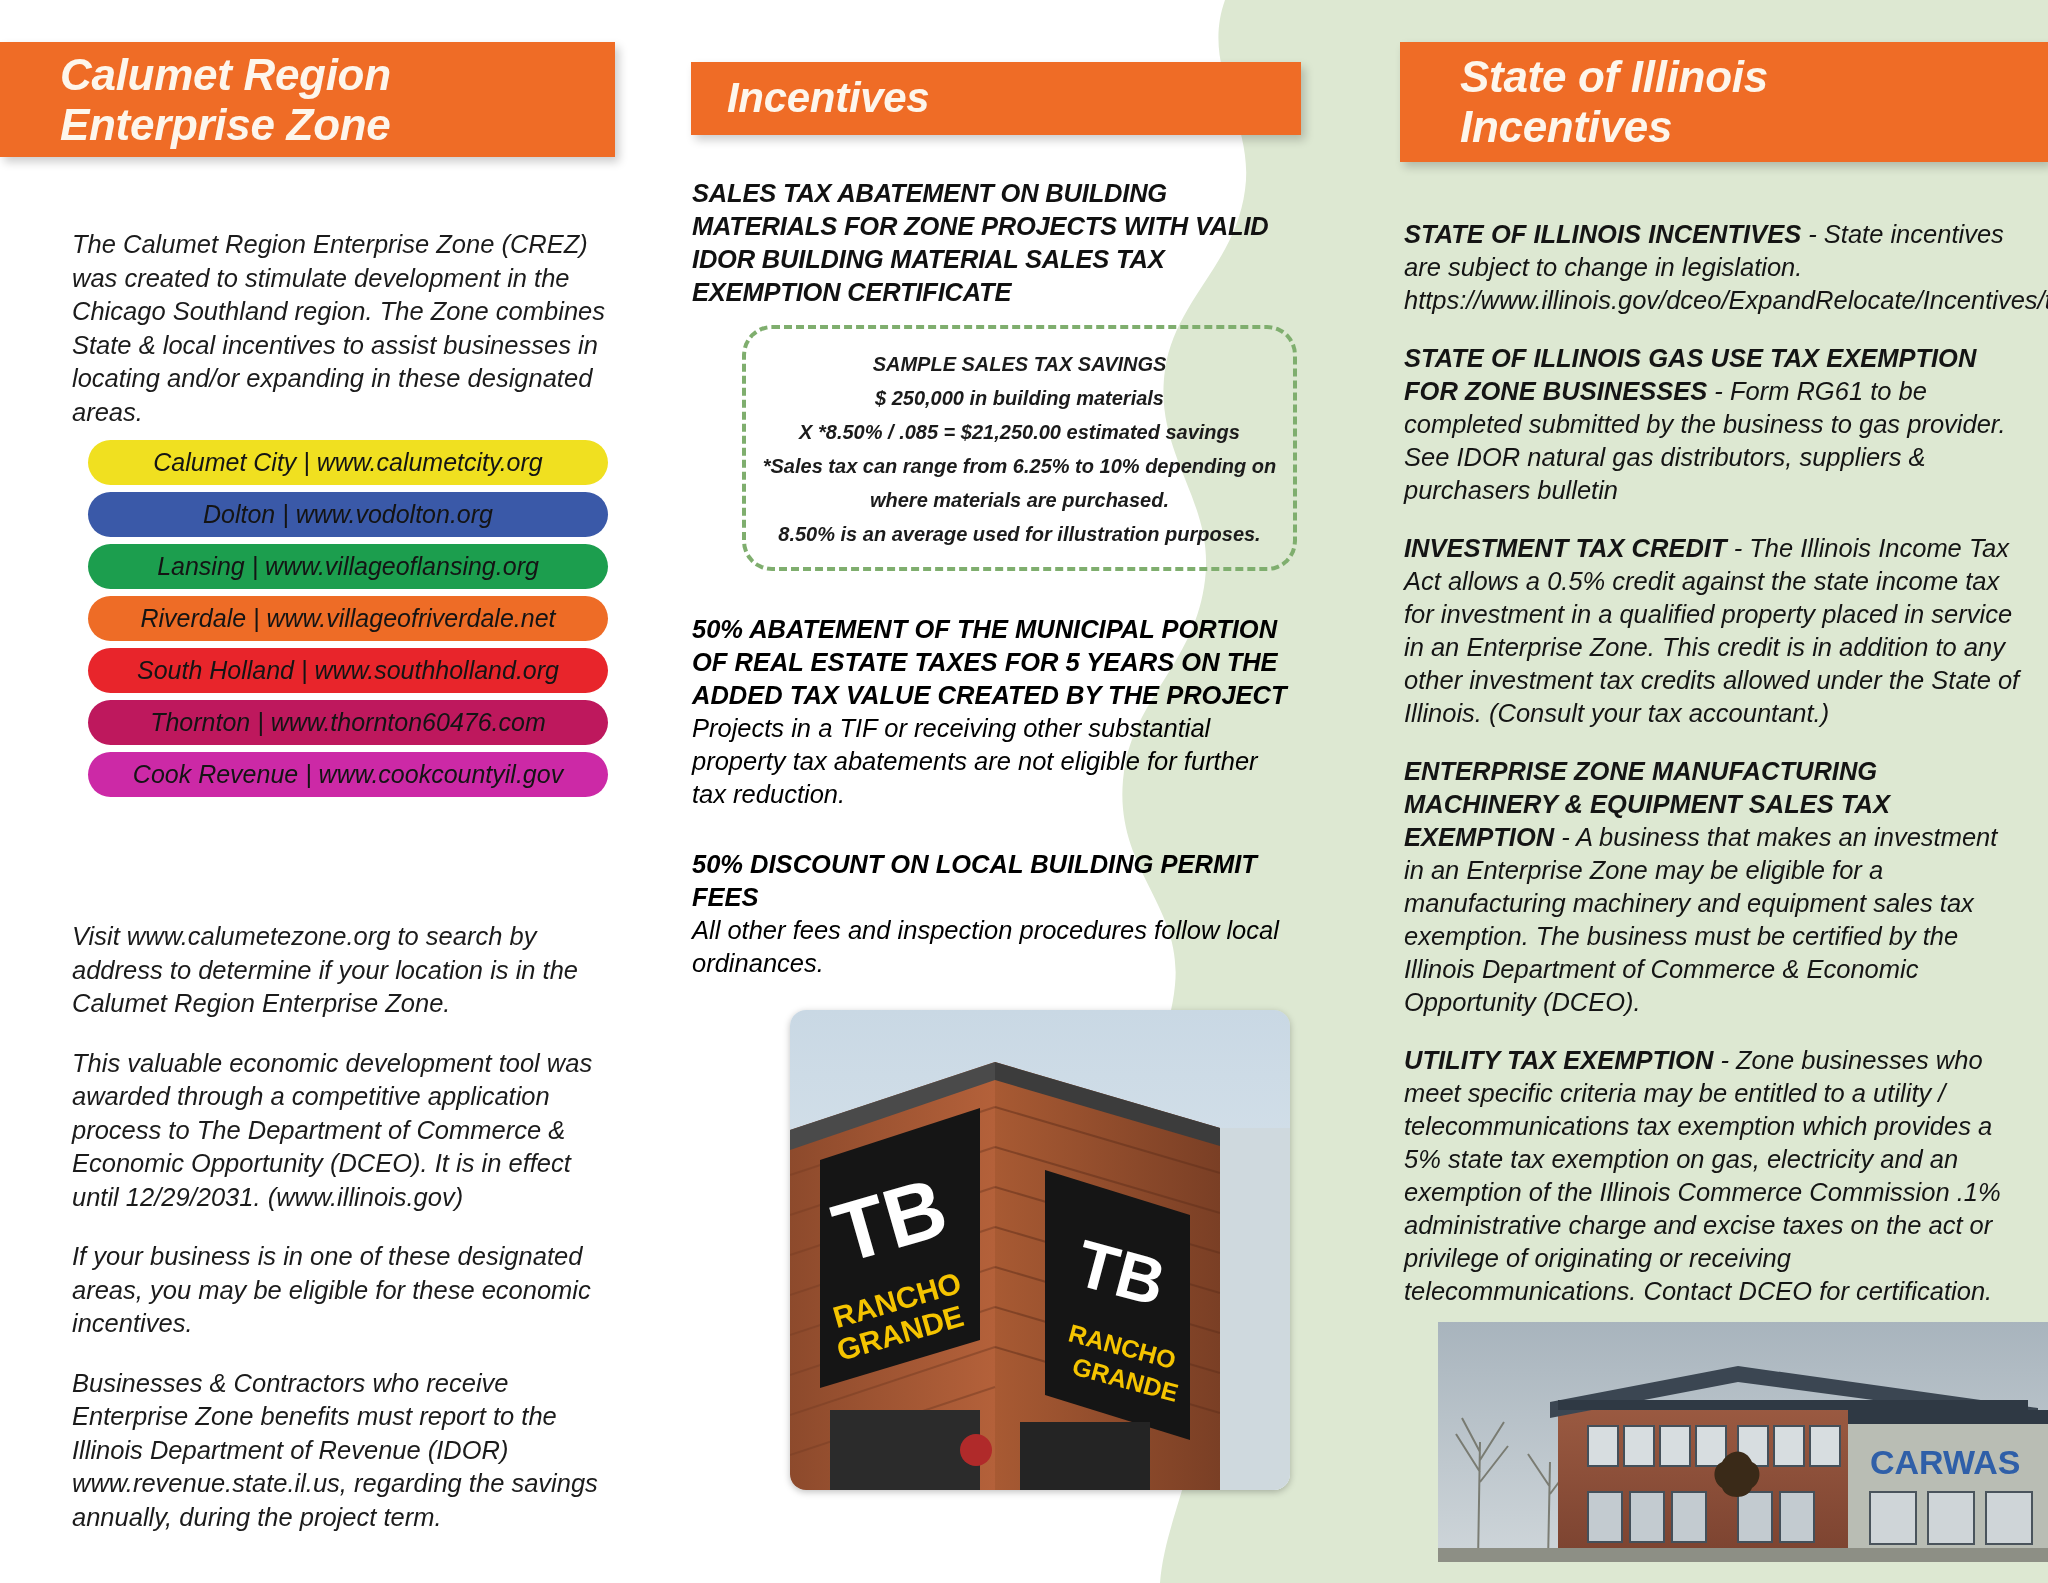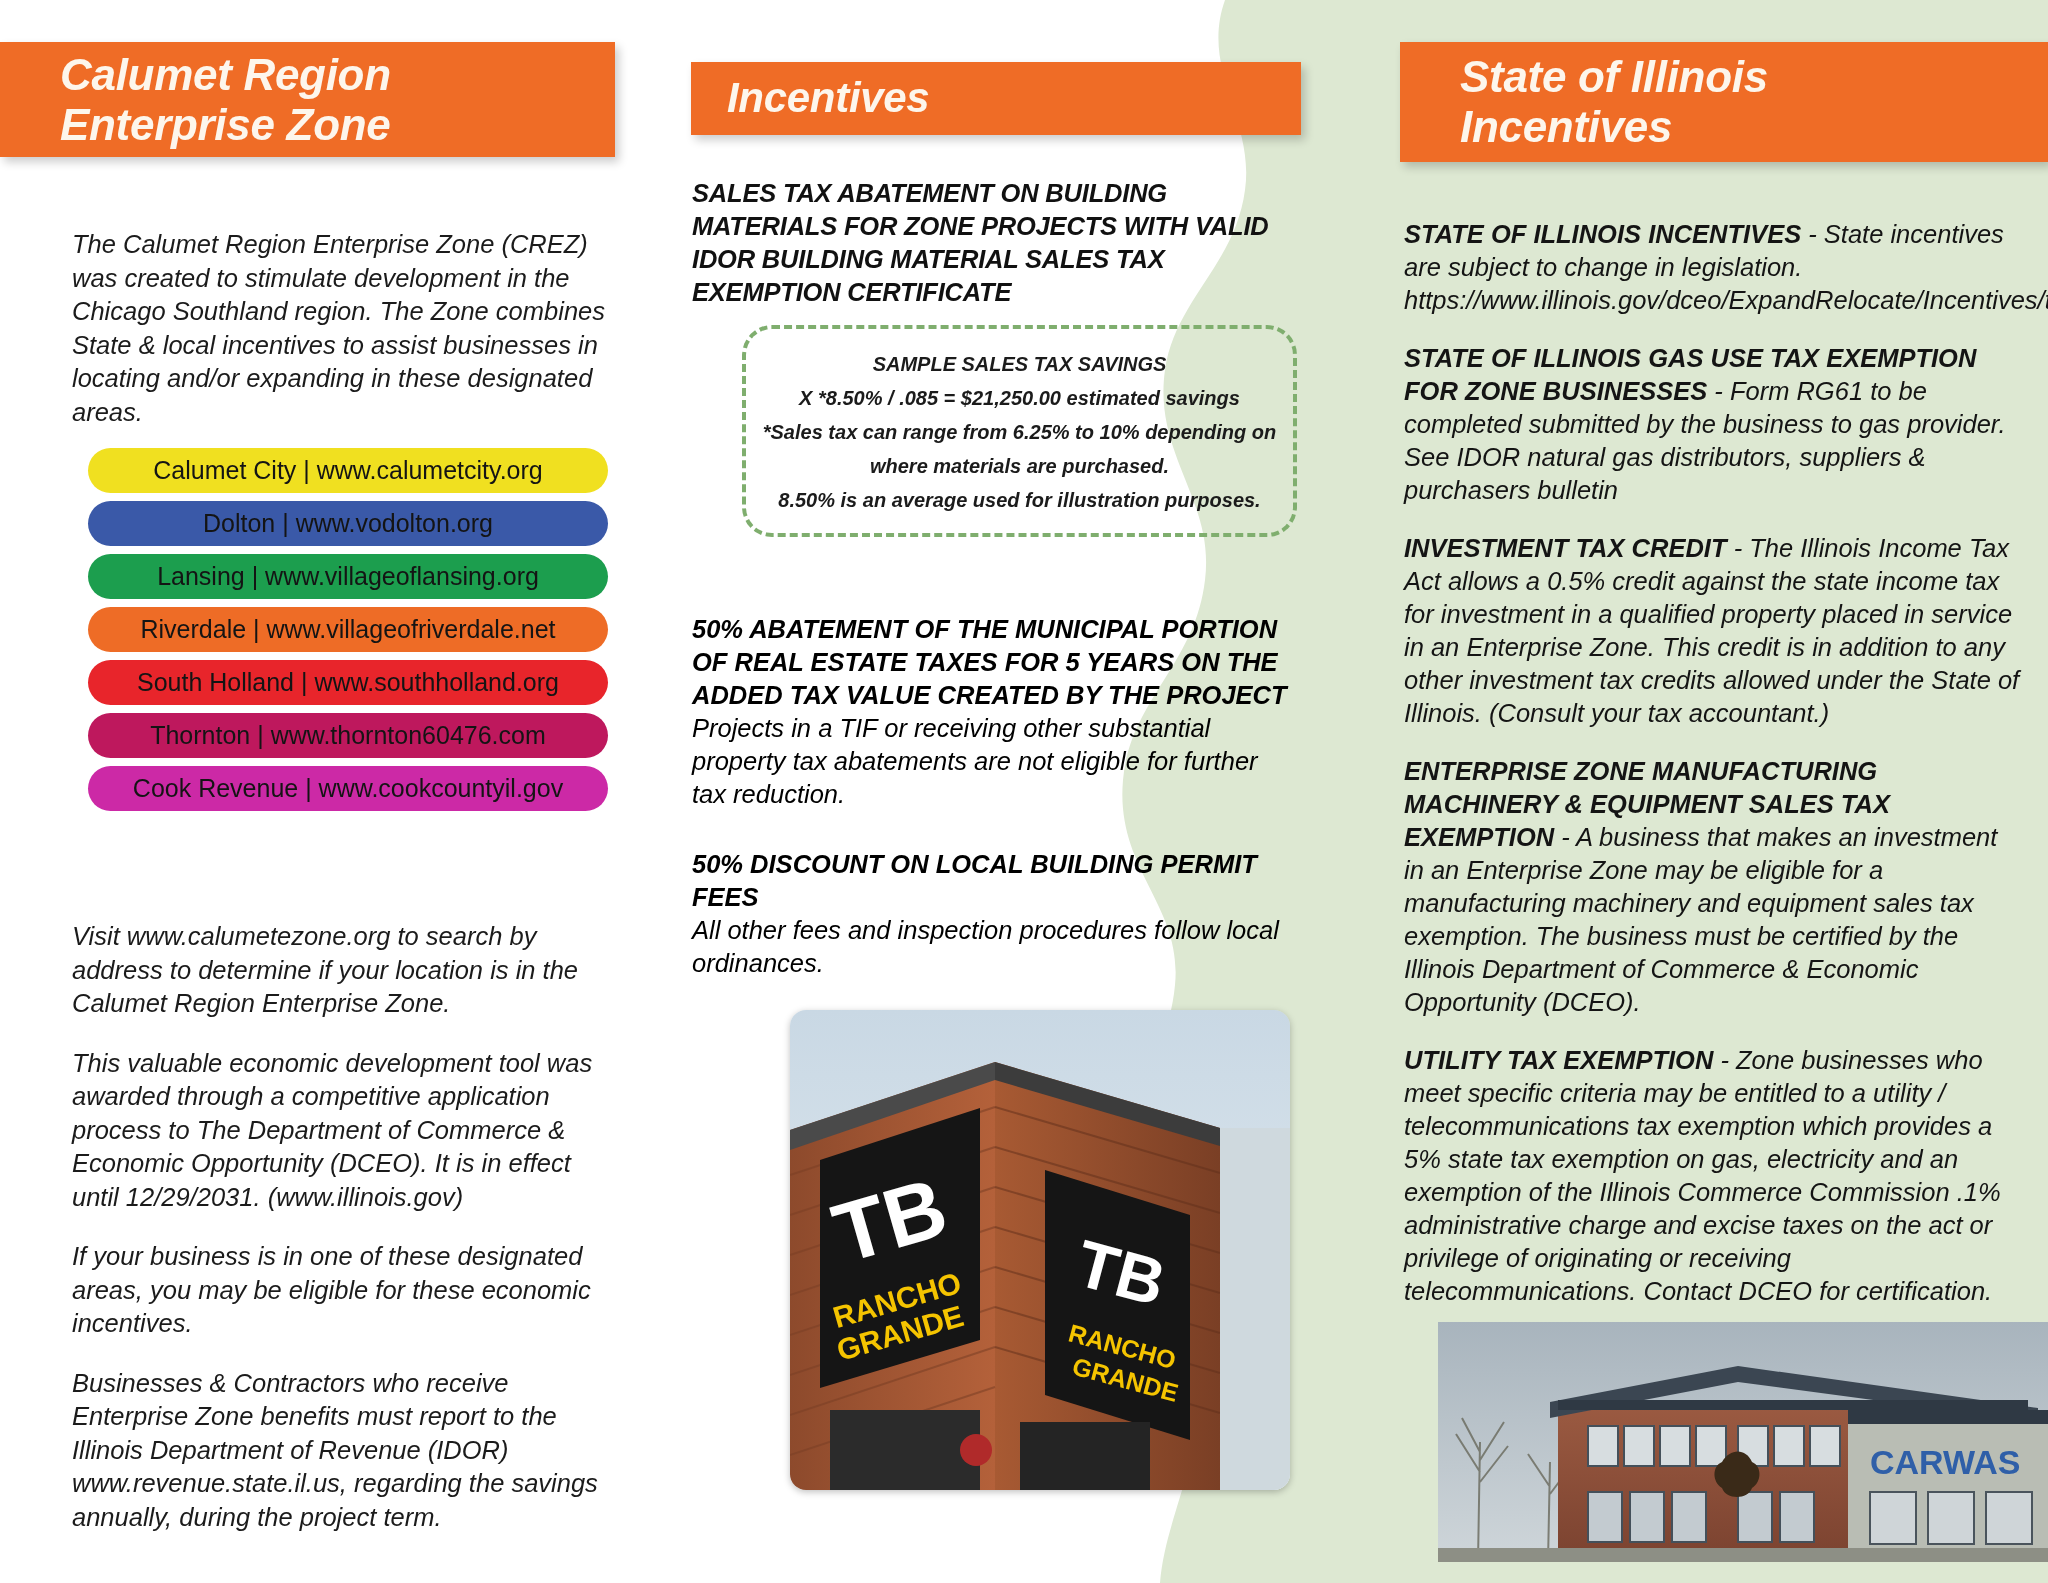--- a/index.html
+++ b/index.html
@@ -59,22 +59,22 @@
   .para:last-child { margin-bottom:0; }
 
   .left-body { position:absolute; left:72px; top:228px; width:545px; }
   .left-body2 { position:absolute; left:72px; top:920px; width:545px; }
 
   
   .pills { position:absolute; left:88px; top:440px; width:520px; }
   .pill {
     height:45px; border-radius:23px; margin-bottom:7px;
     display:flex; align-items:center; justify-content:center;
-    font-size:25px; color:#141414;
-    padding:0 14px; box-sizing:border-box;margin-top:8px;
+    font-style:italic; font-size:25px; color:#141414;
+    padding:0 14px; box-sizing:border-box;
   }
 
   
   .sub {
     font-style:italic; font-weight:bold;
     font-size:25.5px; line-height:33px; color:#111;
     letter-spacing:-0.2px;
   }
   .mid-block { position:absolute; width:600px; }
   #mid-h1 { left:12px; top:177px; }
@@ -153,20 +153,21 @@
 </div>
 
 <div class="col col-mid">
 
   <div class="hdr hdr-mid">Incentives</div>
 
   <div class="mid-block sub" id="mid-h1">SALES TAX ABATEMENT ON BUILDING MATERIALS FOR ZONE PROJECTS WITH VALID IDOR BUILDING MATERIAL SALES TAX EXEMPTION CERTIFICATE</div>
 
   <div class="dashbox">
     <div class="line">SAMPLE SALES TAX SAVINGS</div>
+    <div class="line">$ 250,000  in building materials</div>
     <div class="line">X *8.50% / .085 = $21,250.00  estimated savings</div>
     <div class="line">*Sales tax can range from 6.25% to 10% depending on</div>
     <div class="line">where materials are purchased.</div>
     <div class="line">8.50% is an average used for illustration purposes.</div>
   </div>
 
   <div class="mid-block mid-run" id="mid-h2">
     <b>50% ABATEMENT OF THE MUNICIPAL PORTION OF REAL ESTATE TAXES FOR 5 YEARS ON THE ADDED TAX VALUE CREATED BY THE PROJECT</b><span class="norm"> Projects in a TIF or receiving other substantial property tax abatements are not eligible for further tax reduction.</span>
   </div>
 

